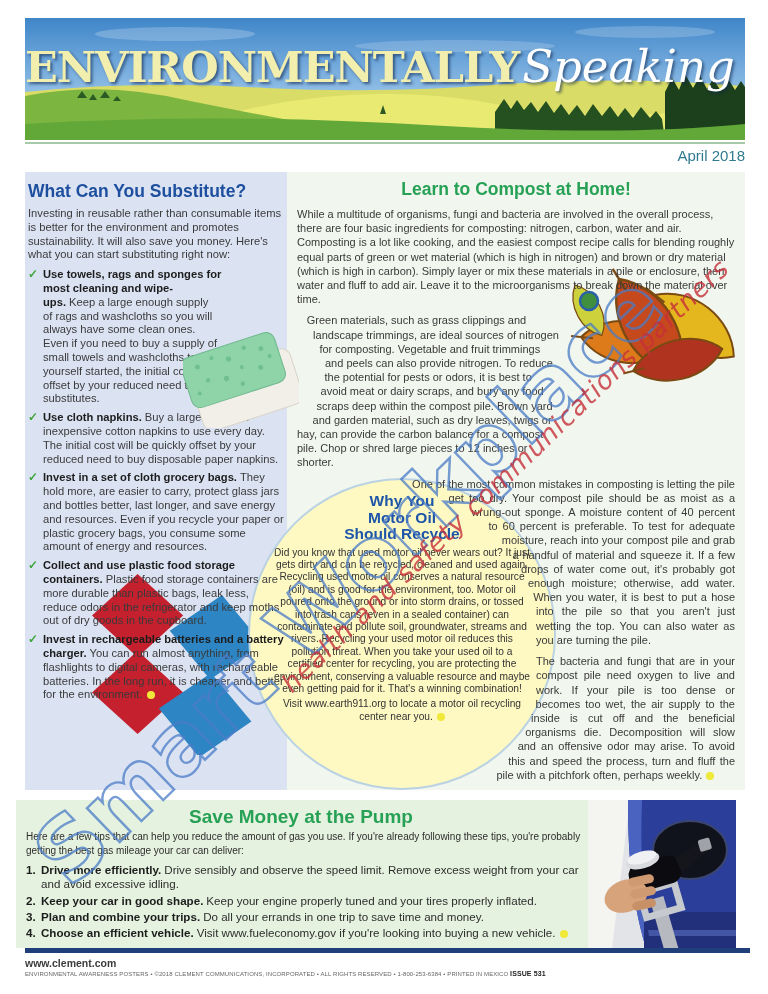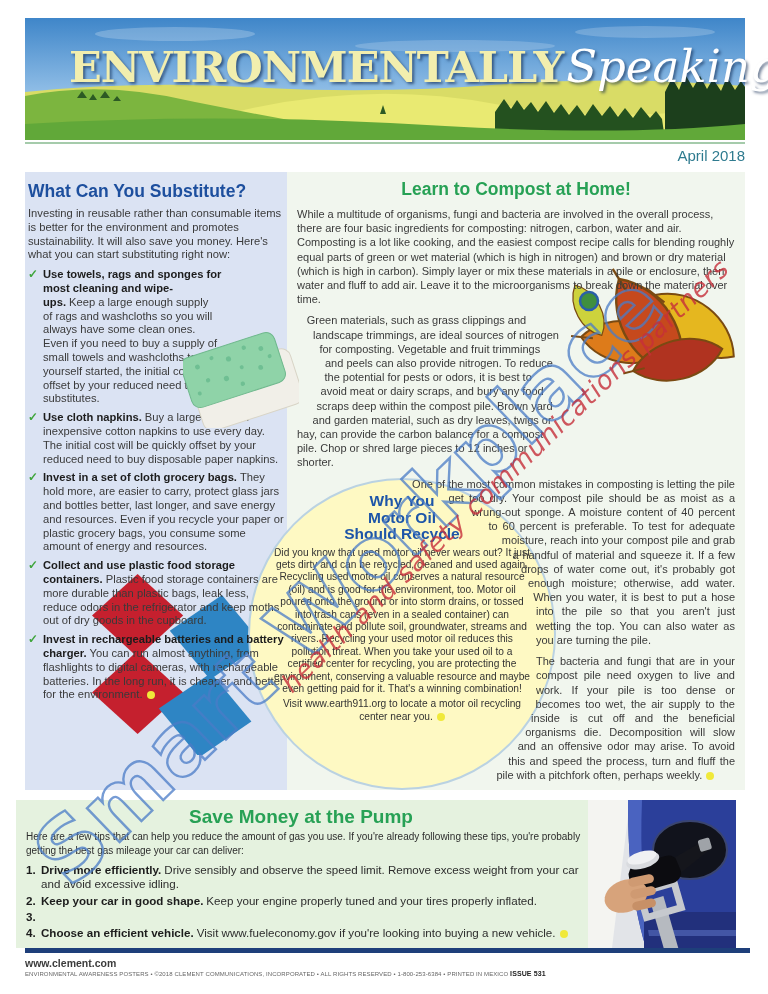--- a/index.html
+++ b/index.html
@@ -3,21 +3,21 @@
 <meta charset="utf-8">
 <style>
   html,body{margin:0;padding:0;background:#ffffff;}
   #page{position:relative;width:768px;height:994px;background:#ffffff;overflow:hidden;
         font-family:"Liberation Sans",sans-serif;color:#3a3a3a;}
   .abs{position:absolute;}
 
   
   #banner{left:25px;top:18px;width:720px;height:122px;overflow:hidden;z-index:2;}
   #banner svg{display:block;}
-  #masthead-text{left:25px;top:40px;width:672px;text-align:center;z-index:3;white-space:nowrap;padding-left:44px;}
+  #masthead-text{left:25px;top:40px;width:672px;text-align:center;z-index:3;white-space:nowrap;}
   .mast-main{font-family:"DejaVu Serif","Liberation Serif",serif;font-weight:bold;
              font-size:43px;color:#f2eeae;letter-spacing:-1px;
              text-shadow:2px 2px 3px rgba(15,40,80,.65);}
   .mast-accent{font-family:"DejaVu Serif","Liberation Serif",serif;font-style:italic;
              font-size:45px;color:#ffffff;margin-left:3px;
              text-shadow:2px 2px 3px rgba(15,40,80,.6);}
   #top-rule{left:25px;top:142px;width:720px;height:2px;background:#a5cbab;z-index:2;}
   #date-line{top:147px;right:23px;font-size:15px;color:#2f7b8f;z-index:2;}
 
   
@@ -239,20 +239,21 @@
     <div class="tip">
       <span class="tnum">1.</span>
       <span><b>Drive more efficiently.</b><span>Drive sensibly and observe the speed limit. Remove excess weight from your car and avoid excessive idling.</span></span>
     </div>
     <div class="tip">
       <span class="tnum">2.</span>
       <span><b>Keep your car in good shape.</b><span>Keep your engine properly tuned and your tires properly inflated.</span></span>
     </div>
     <div class="tip">
       <span class="tnum">3.</span>
+      <span><b>Plan and combine your trips.</b><span>Do all your errands in one trip to save time and money.</span></span>
     </div>
     <div class="tip">
       <span class="tnum">4.</span>
       <span><b>Choose an efficient vehicle.</b><span>Visit www.fueleconomy.gov if you're looking into buying a new vehicle.</span><span class="dot"></span></span>
     </div>
     <div id="pump-photo" class="abs">
       <svg width="148" height="148" viewBox="0 0 148 148">
         <rect x="0" y="0" width="148" height="148" fill="#e2e4e8"></rect>
         <path d="M0,0 H42 L24,148 H0 Z" fill="#f4f4f1"></path>
         <path d="M40,0 H148 V148 H58 C42,96 40,44 40,0 Z" fill="#2b3f9a"></path>

